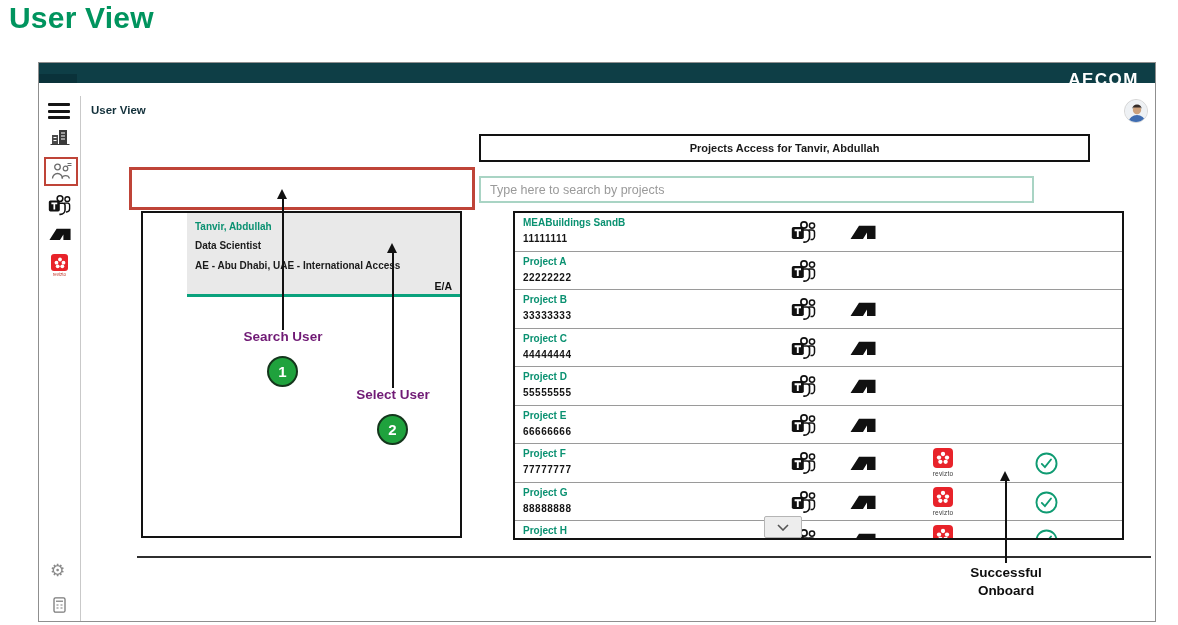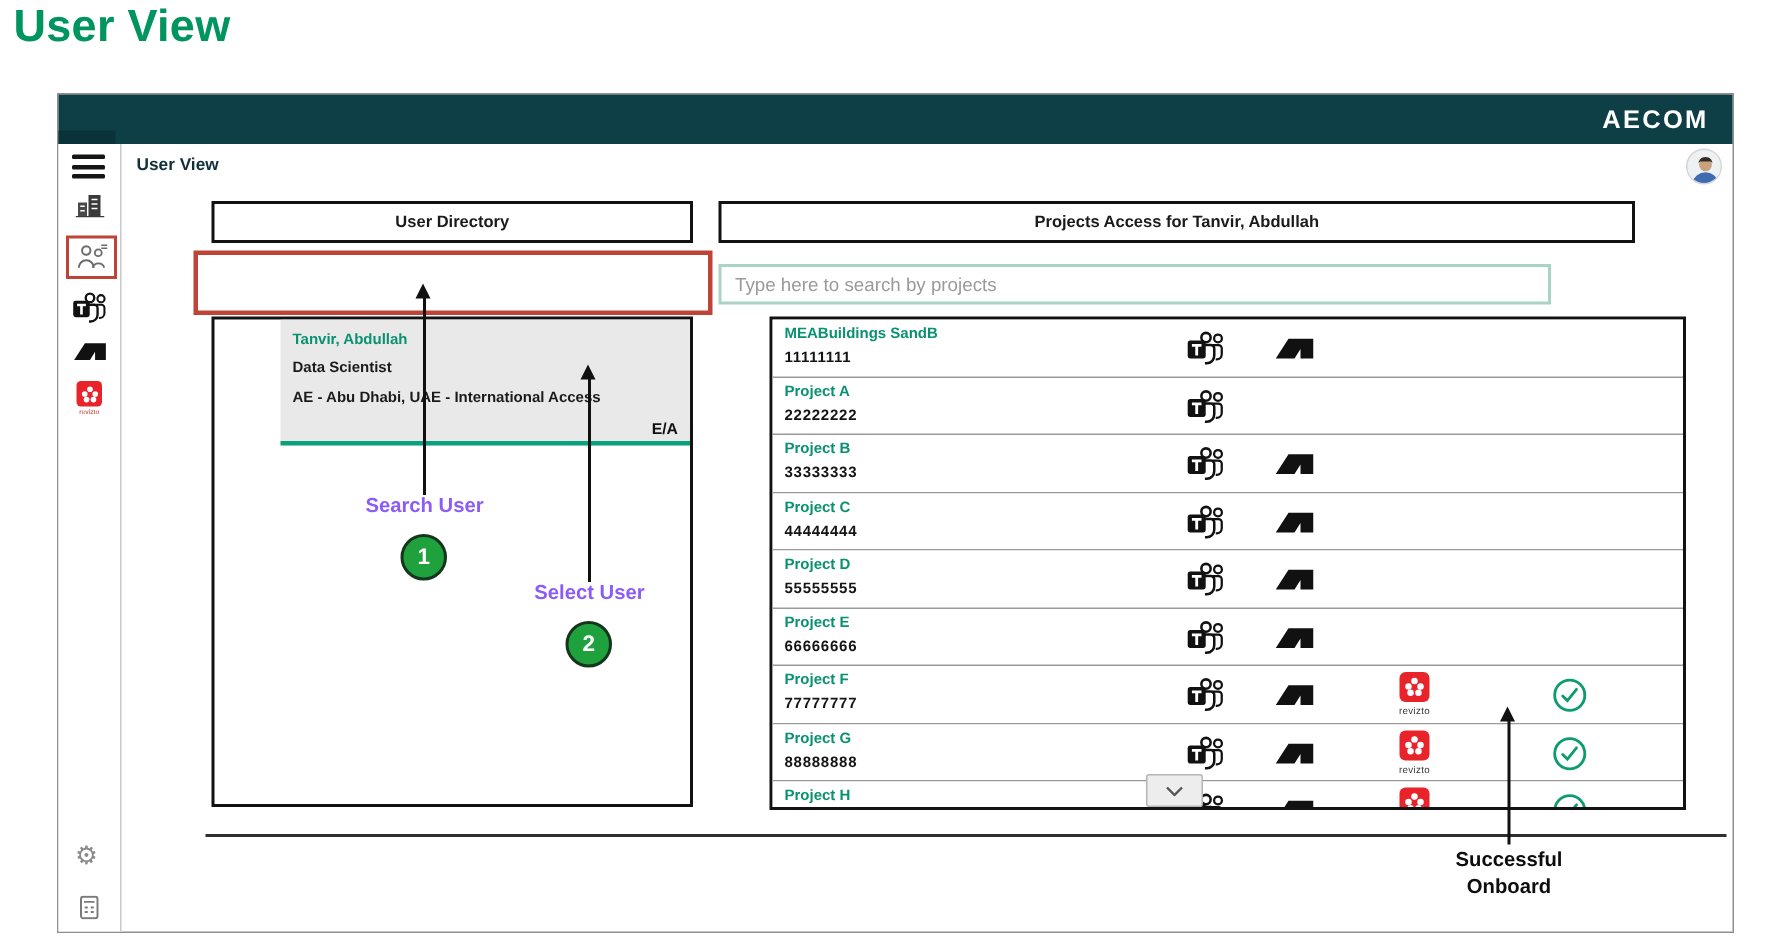--- a/index.html
+++ b/index.html
@@ -6,21 +6,21 @@
   html,body { width: 1178px; height: 625px; background: #ffffff;
     font-family: "Liberation Sans", sans-serif; position: relative; overflow: hidden; }
 
   .page-title { position: absolute; left: 9px; top: 1px; font-size: 30px; font-weight: bold;
     color: #00945e; letter-spacing: 0.2px; }
 
   
   .app { position: absolute; left: 38px; top: 62px; width: 1118px; height: 560px;
     border: 1px solid #8f8f8f; background: #fff; }
 
-  .app-header { position: absolute; left: 0; top: 0; right: 0; height: 33px; background: #0e3e46; text-align: right; }
+  .app-header { position: absolute; left: 0; top: 0; right: 0; height: 20px; background: #0e3e46; text-align: right; }
   .header-notch { position: absolute; left: 0; bottom: 0; width: 38px; height: 9px; background: #0a323a; }
   .brand { position: absolute; right: 16px; top: 7px; color: #fff; font-weight: bold;
     font-size: 17px; letter-spacing: 1.5px; }
 
   .sidebar { position: absolute; left: 0; top: 33px; bottom: 0; width: 42px;
     border-right: 1px solid #c9c9c9; background: #fff; }
   .sb { position: absolute; }
   .hamburger { left: 9px; top: 7px; width: 22px; }
   .hamburger span { display: block; height: 3px; background: #151515; margin-bottom: 3.5px; border-radius: 1px; }
   .sb-building { left: 11px; top: 31px; }
@@ -78,21 +78,21 @@
 
   .content-rule { position: absolute; left: 98px; top: 493px; width: 1014px; border-top: 2px solid #2f2f2f; }
 
   
   .overlay { position: absolute; z-index: 20; pointer-events: none; }
   .red-box { border: 3px solid #bf4438; }
   .red-box-thin { border: 2.5px solid #bf4438; }
   .vline { width: 0; border-left: 2px solid #111; }
   .ahead { width: 0; height: 0; border-left: 5.5px solid transparent; border-right: 5.5px solid transparent;
     border-bottom: 10px solid #111; }
-  .step-label { width: 110px; text-align: center; font-size: 13.5px; font-weight: bold; color: #8b5cf6; }
+  .step-label { width: 110px; text-align: center; font-size: 13.5px; font-weight: bold; color: #701a75; }
   .step-circle { width: 31px; height: 31px; border-radius: 50%; background: #1fa23d; border: 2px solid #14361c;
     color: #fff; font-weight: bold; font-size: 15px; display: flex; align-items: center; justify-content: center; }
   .onboard-label { width: 110px; text-align: center; font-size: 13.5px; font-weight: bold; color: #0d0d0d;
     line-height: 1.3; }
 </style>
 </head>
 <body>
 
 <div>
   <h1 class="page-title">User View</h1>
@@ -172,21 +172,20 @@
 
     <div class="avatar">
       <svg width="24" height="24" viewBox="0 0 24 24">
         <circle cx="12" cy="12" r="12" fill="#eef1f4"></circle>
         <circle cx="12" cy="10" r="4.2" fill="#cba07c"></circle>
         <path d="M12 4.6c-2.8 0-4.6 2-4.6 4.2l1-1.2h7.2l1 1.2c0-2.2-1.8-4.2-4.6-4.2z" fill="#332b28"></path>
         <path d="M3.2 22a9 9 0 0 1 17.6 0 12 12 0 0 1-17.6 0z" fill="#3f6cb0"></path>
       </svg>
     </div>
 
-    <div class="panel-hdr hdr-left">User Directory</div>
 
     <div class="list list-left">
       <div class="user-card">
         <div class="uc-name">Tanvir, Abdullah</div>
         <div class="uc-role">Data Scientist</div>
         <div class="uc-loc">AE - Abu Dhabi, UAE - International Access</div>
         <div class="uc-badge">E/A</div>
       </div>
     </div>
 

